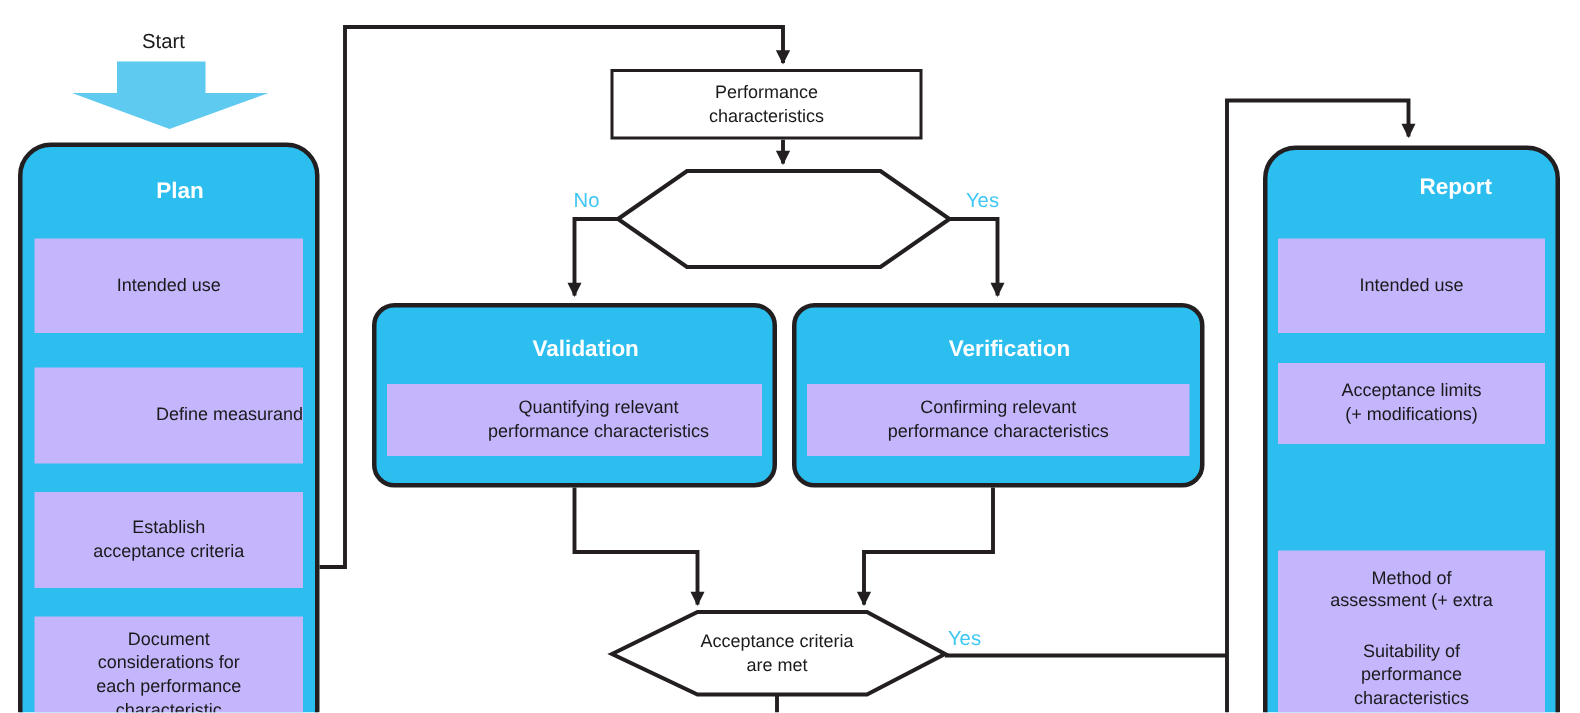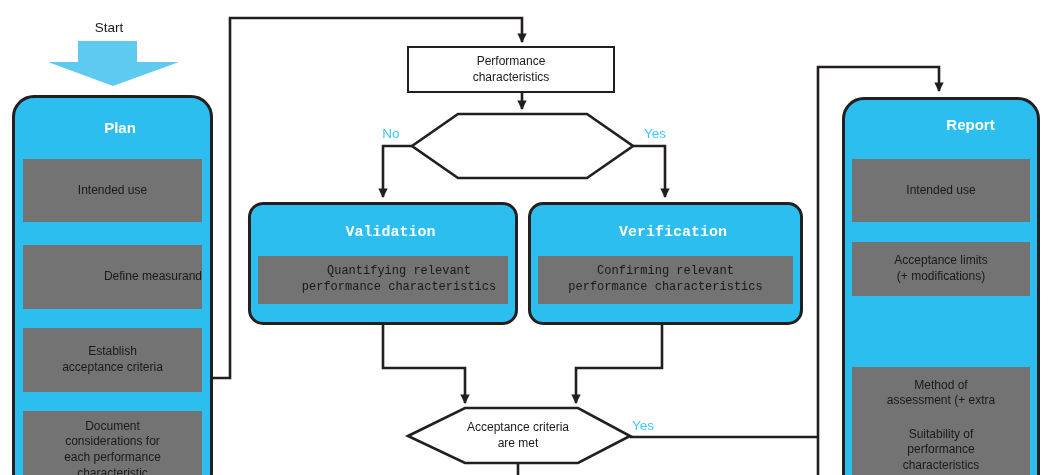--- a/index.html
+++ b/index.html
@@ -4,24 +4,24 @@
 <style>
   html,body{margin:0;padding:0;background:#ffffff;}
   .canvas{position:relative;width:1053px;height:475px;overflow:hidden;background:#fff;
           font-family:"Liberation Sans","DejaVu Sans",sans-serif;}
   svg.layer{position:absolute;left:0;top:0;}
   .conn{fill:none;stroke:var(--connector-dark,#231f20);stroke-width:2.6px;}
   .hex{fill:#ffffff;stroke:var(--connector-dark,#231f20);stroke-width:2.7px;}
   .start-arrow{fill:var(--start-arrow-cyan,#5ecaf0);}
   .panel{position:absolute;background:var(--panel-cyan,#2bbeee);
          border:3.5px solid var(--connector-dark,#231f20);box-sizing:border-box;border-radius:22px;}
-  .module{border-radius:15px;font-family:Liberation Mono, monospace;}
+  .module{border-radius:15px;}
   .ptitle{position:absolute;left:0;right:0;text-align:center;color:#ffffff;
           font-weight:bold;font-size:15px;line-height:18px;padding-left:15px;}
-  .wbox{position:absolute;background:#737373;display:flex;align-items:center;justify-content:center;}
+  .wbox{position:absolute;background:#c4b5fd;display:flex;align-items:center;justify-content:center;}
   .btxt{font-size:12px;line-height:1.3;color:var(--text-dark,#1a1a1a);text-align:center;white-space:pre-line;}
   .obox{position:absolute;background:#ffffff;border:2.3px solid var(--connector-dark,#231f20);
         box-sizing:border-box;display:flex;align-items:center;justify-content:center;}
   .hexlbl{position:absolute;display:flex;align-items:center;justify-content:center;}
   .lbl{position:absolute;font-size:13.5px;color:var(--text-dark,#1a1a1a);text-align:center;}
   .declbl{color:var(--label-cyan,#3ec7f2);}
 </style>
 </head>
 <body>
 

